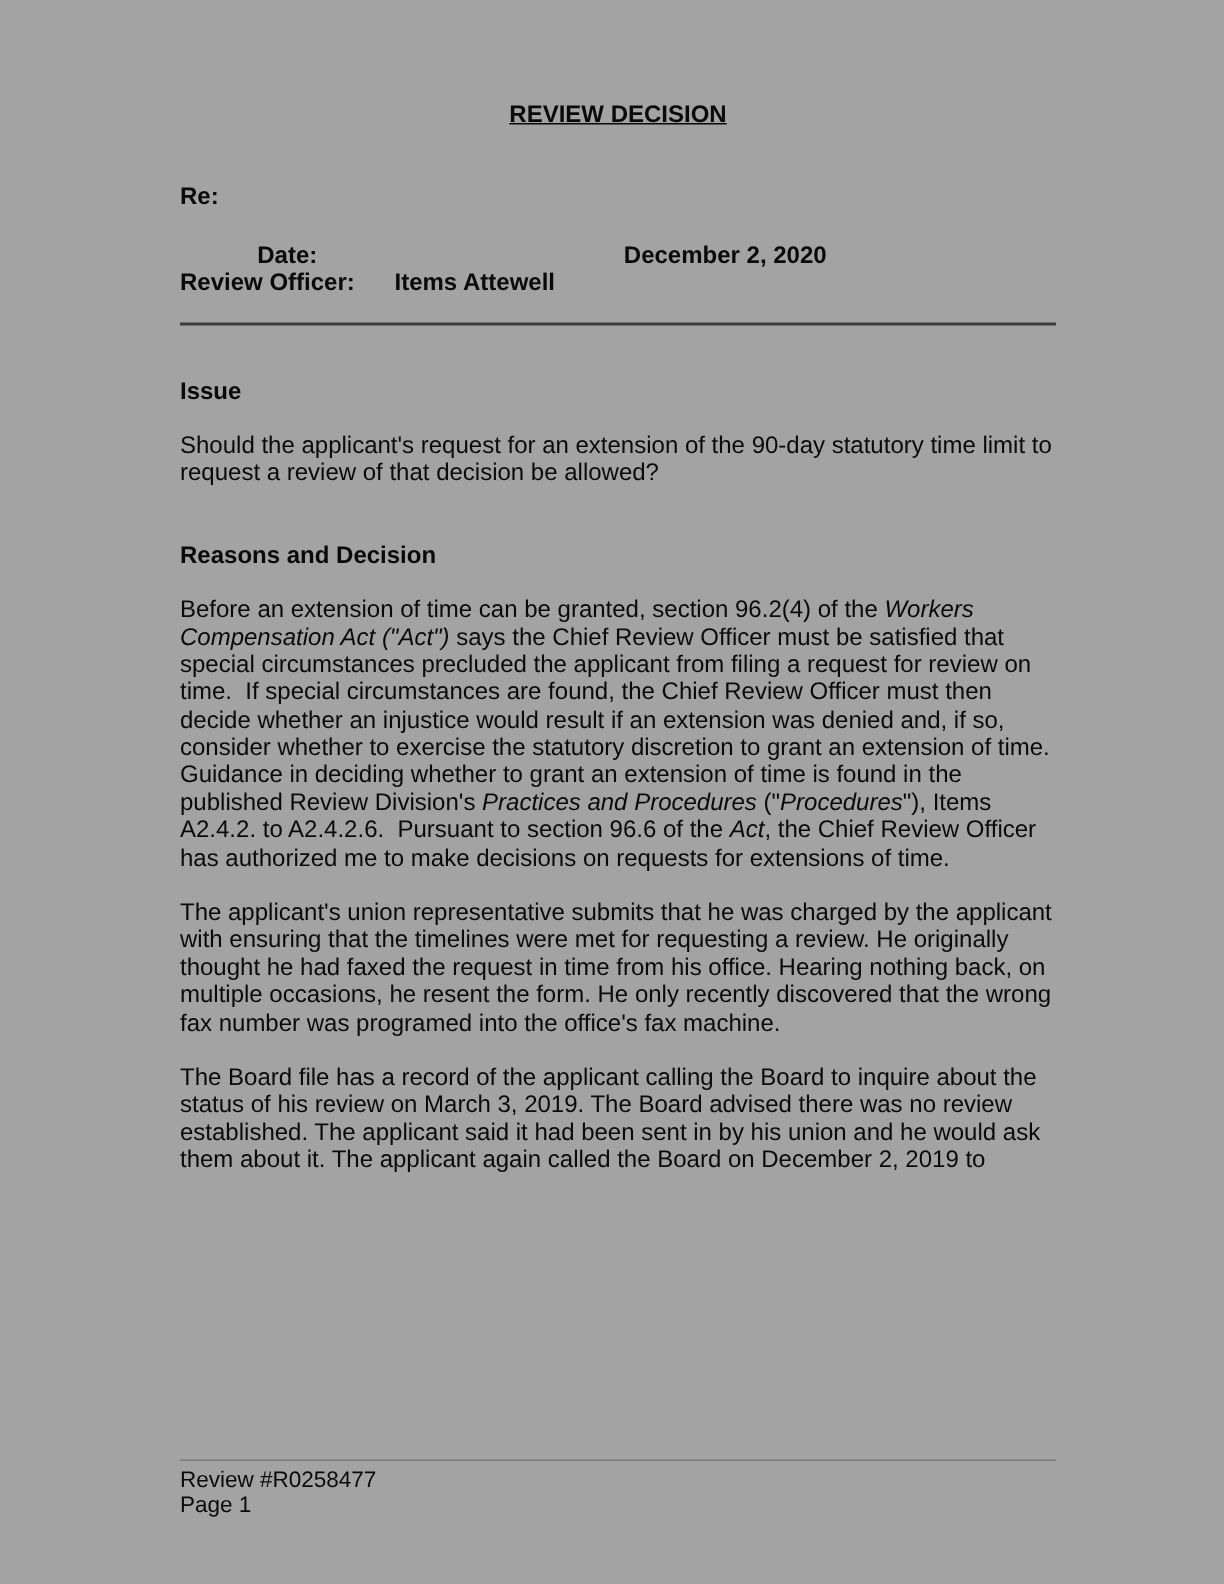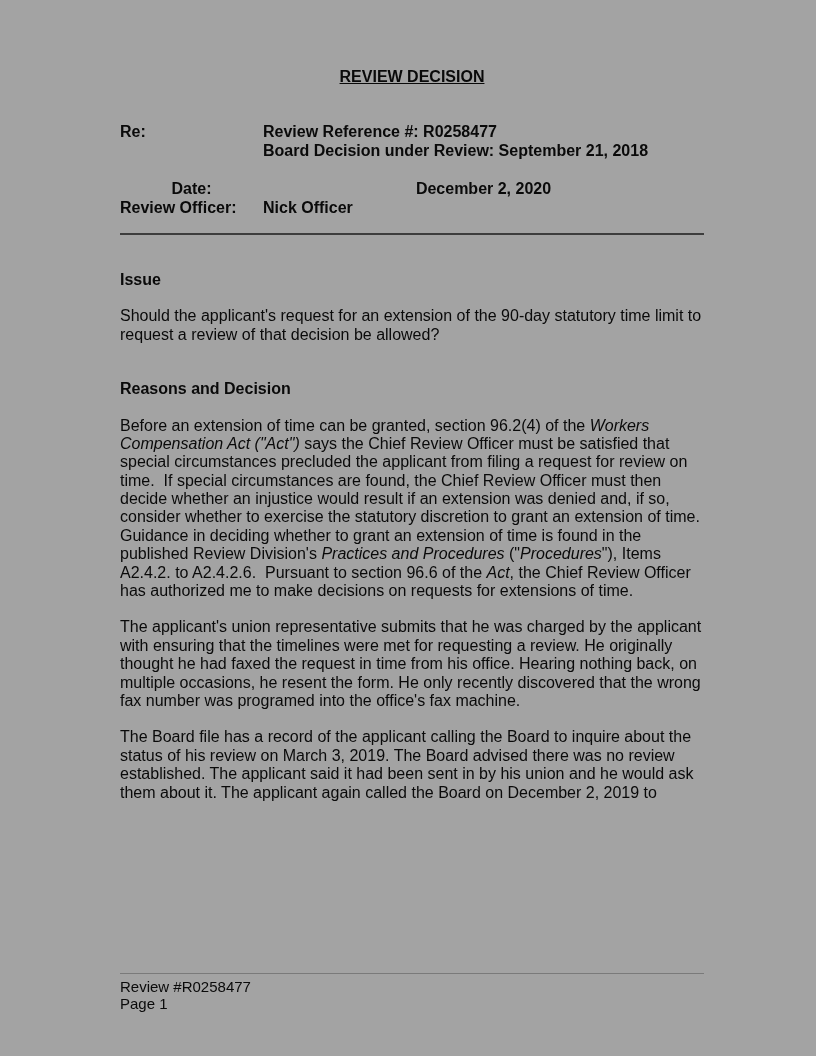--- a/index.html
+++ b/index.html
@@ -72,32 +72,28 @@
 </head>
 <body>
 
 <div class="page">
 
   <div class="doc-title">REVIEW DECISION</div>
 
   <div class="meta">
     <div class="meta-row">
       <span>Re:</span>
-      <span>
-        <span>Review Reference #: R0258477</span><br>
-        <span>Board Decision under Review: September 21, 2018</span>
-      </span>
     </div>
     <div class="meta-row date">
       <span>Date:</span>
       <span>December 2, 2020</span>
     </div>
     <div class="meta-row officer">
       <span>Review Officer:</span>
-      <span>Nick Officer</span>
+      <span>Items Attewell</span>
     </div>
   </div>
 
   <hr class="rule-header">
 
 
   <h2 class="section-heading">Issue</h2>
 
   <p class="body-text"><span>Should the applicant's request for an extension of the 90-day statutory time limit to request a review of that decision be allowed?</span></p>
 

